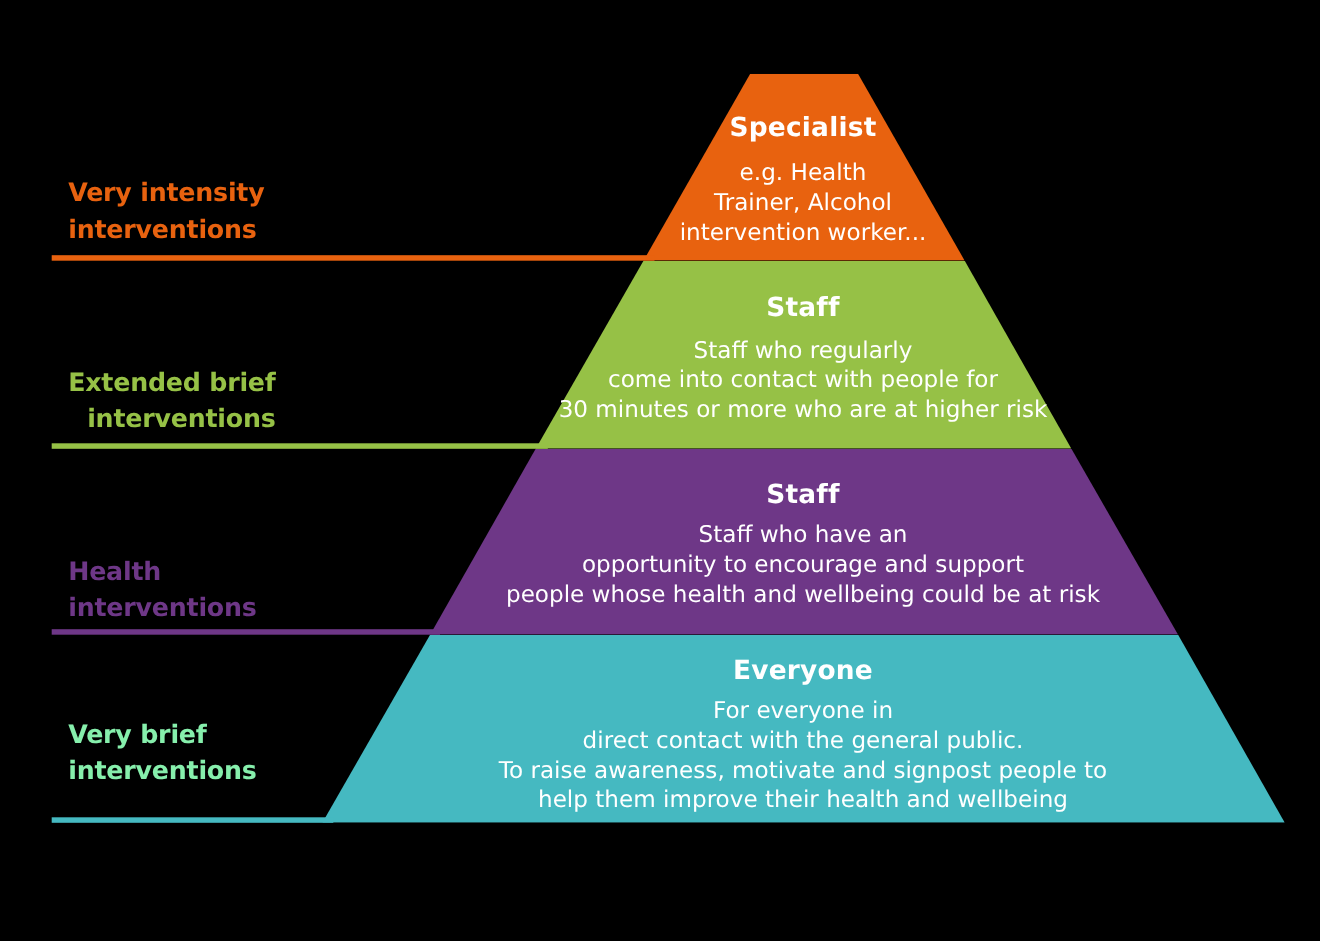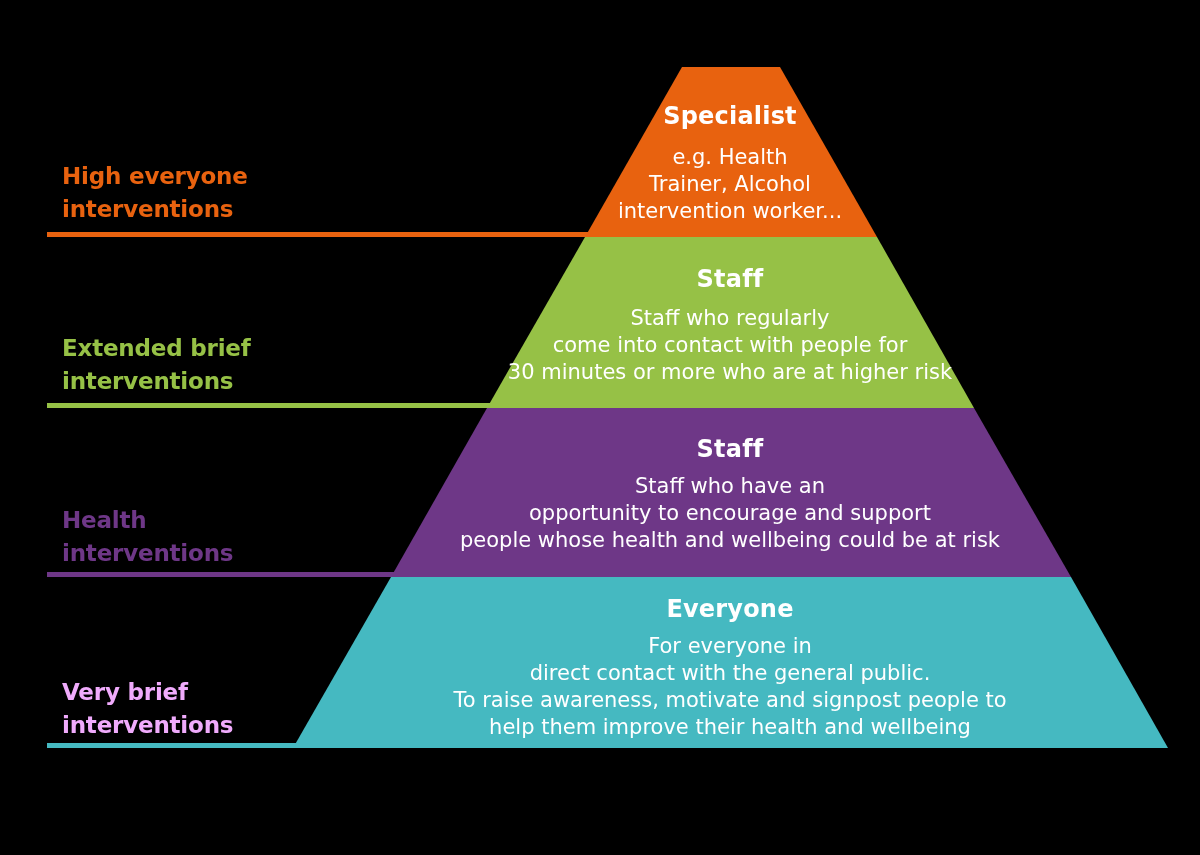--- a/index.html
+++ b/index.html
@@ -95,35 +95,35 @@
 
   <div class="lvl-heading" style="top:594px">Everyone</div>
   <div class="lvl-body" style="top:633px">
     <div>For everyone in</div>
     <div>direct contact with the general public.</div>
     <div>To raise awareness, motivate and signpost people to</div>
     <div>help them improve their health and wellbeing</div>
   </div>
 
   <div class="side-label" style="top: 160px; color: rgb(232, 98, 15);">
-    <div>High everyone</div>
+    <div>Very intensity</div>
     <div>interventions</div>
   </div>
 
-  <div class="side-label" style="top: 332px; color: rgb(150, 193, 70);">
+  <div class="side-label" style="top: 332px; color: rgb(150, 193, 70); text-align: right;">
     <div>Extended brief</div>
     <div>interventions</div>
   </div>
 
   <div class="side-label" style="top: 504px; color: rgb(110, 55, 135);">
     <div>Health</div>
     <div>interventions</div>
   </div>
 
-  <div class="side-label" style="top: 676px; color: #f0abfc;">
+  <div class="side-label" style="top: 652px; color: #86efac;">
     <div>Very brief</div>
     <div>interventions</div>
   </div>
 
   <div class="rule" style="top: 232px; width: 548px; background-color: rgb(232, 98, 15);"></div>
   <div class="rule" style="top: 403px; width: 451px; background-color: rgb(150, 193, 70);"></div>
   <div class="rule" style="top: 572px; width: 353px; background-color: rgb(110, 55, 135);"></div>
   <div class="rule" style="top: 743px; width: 256px; background-color: rgb(69, 185, 193);"></div>
 
 </div>

